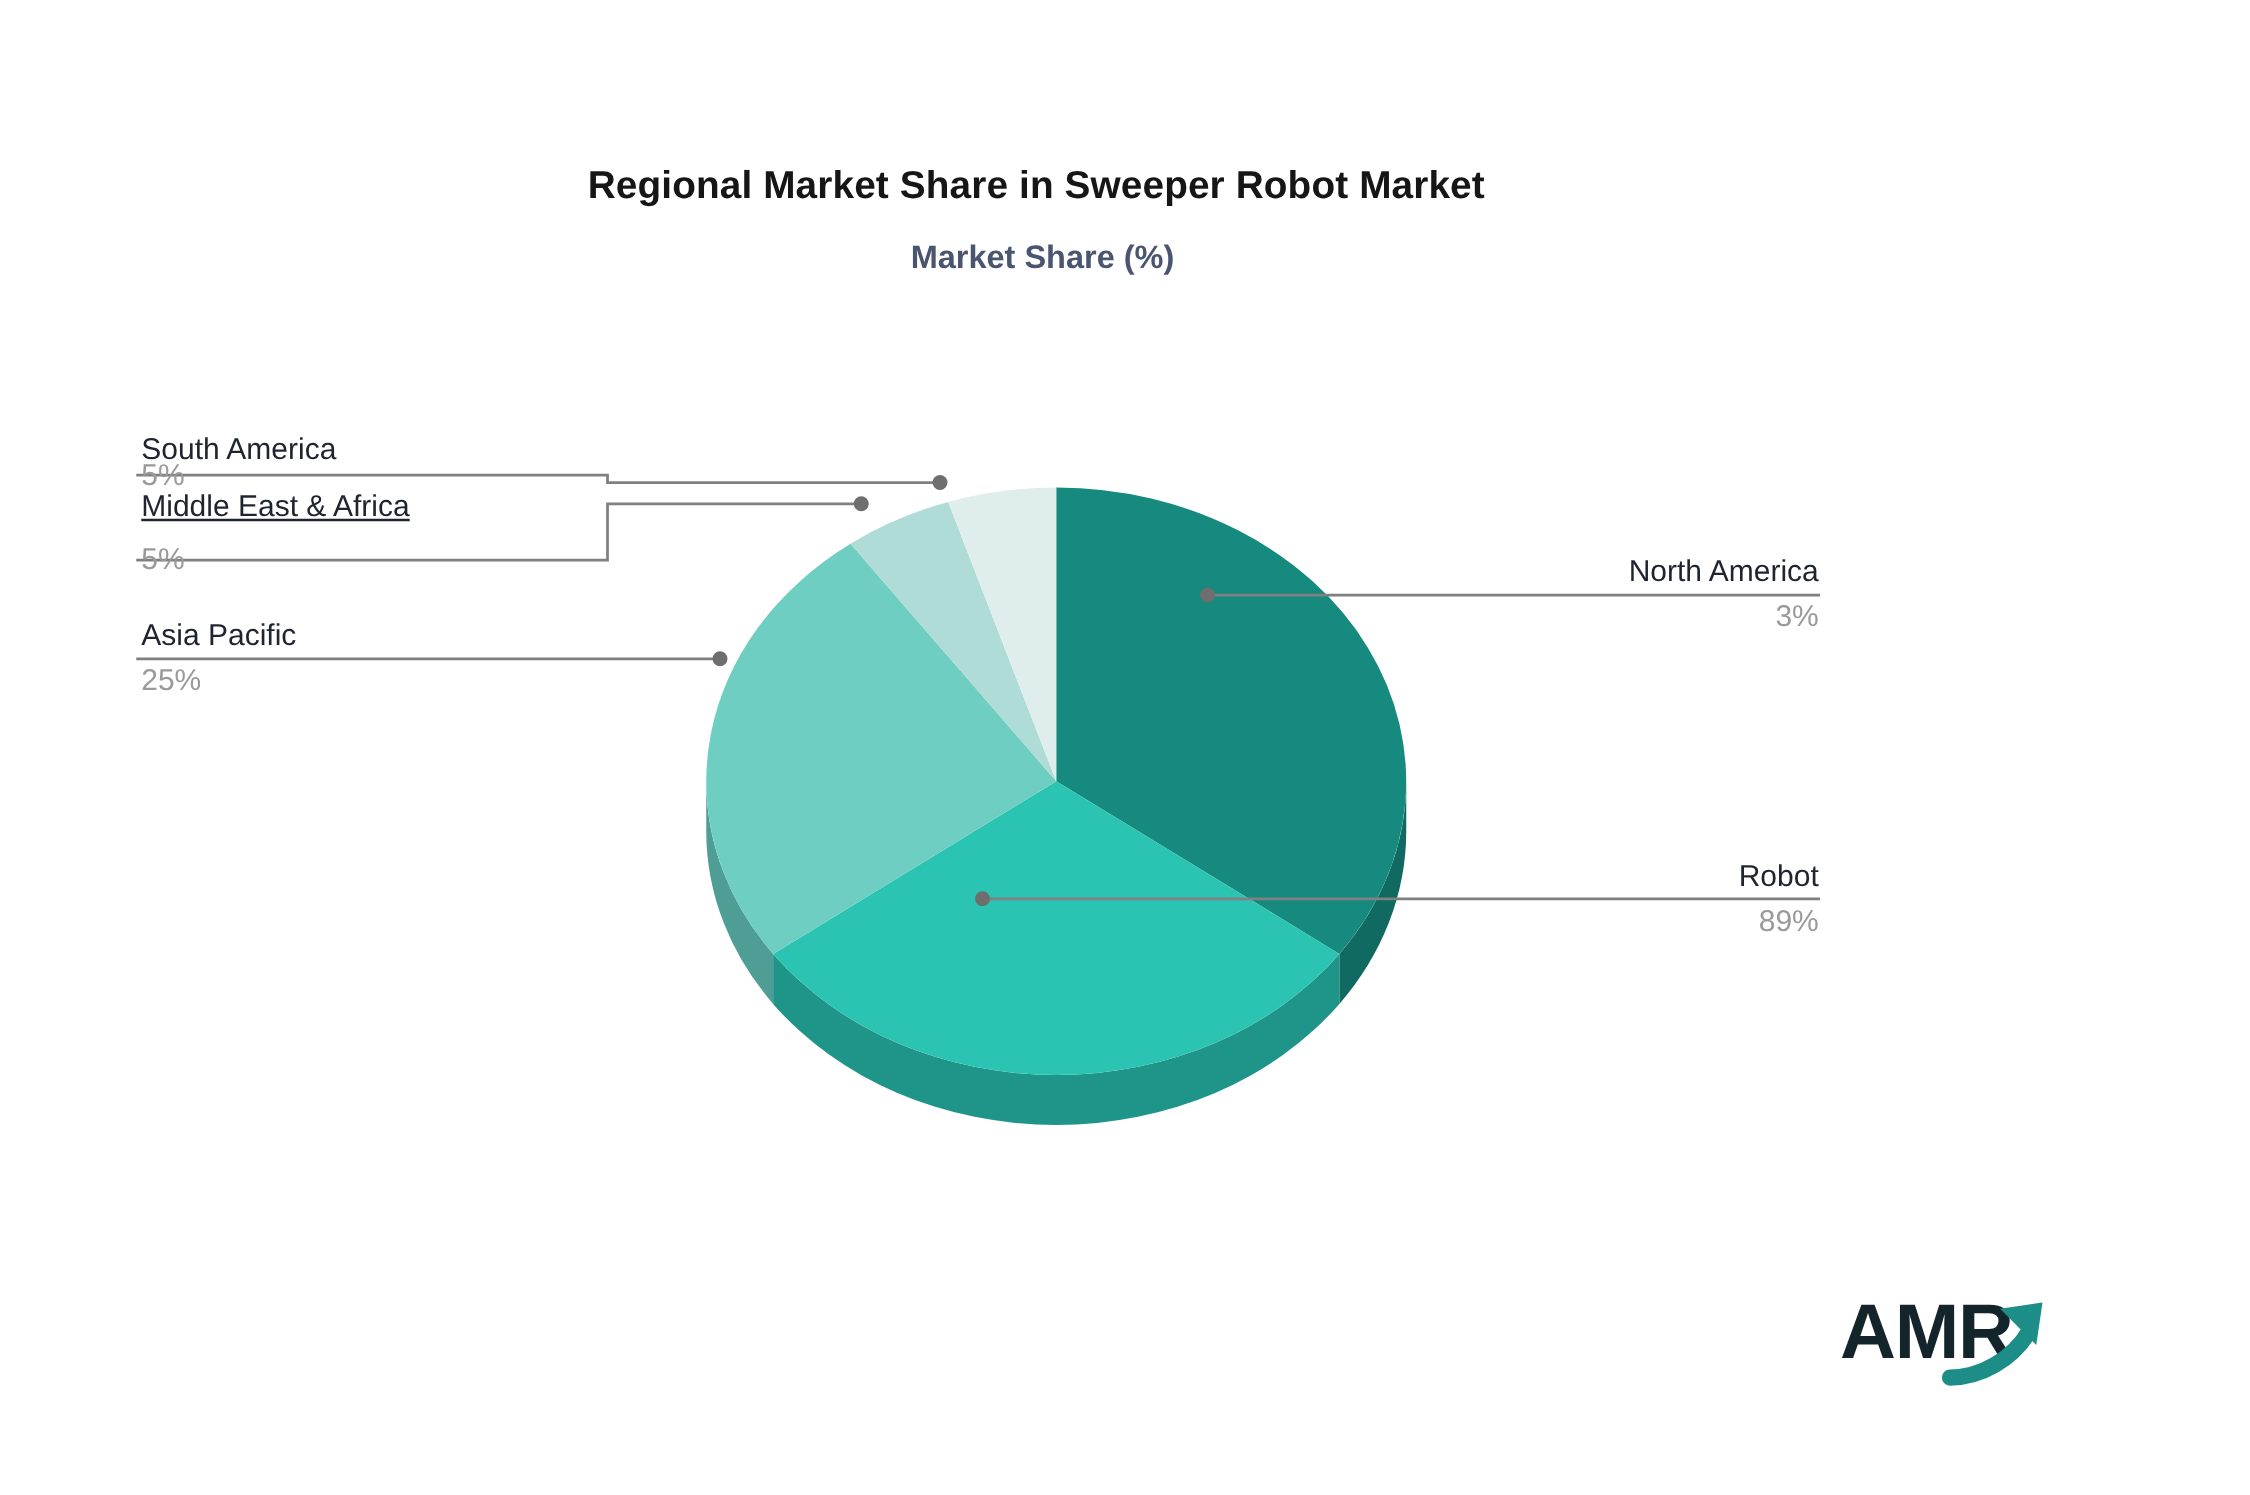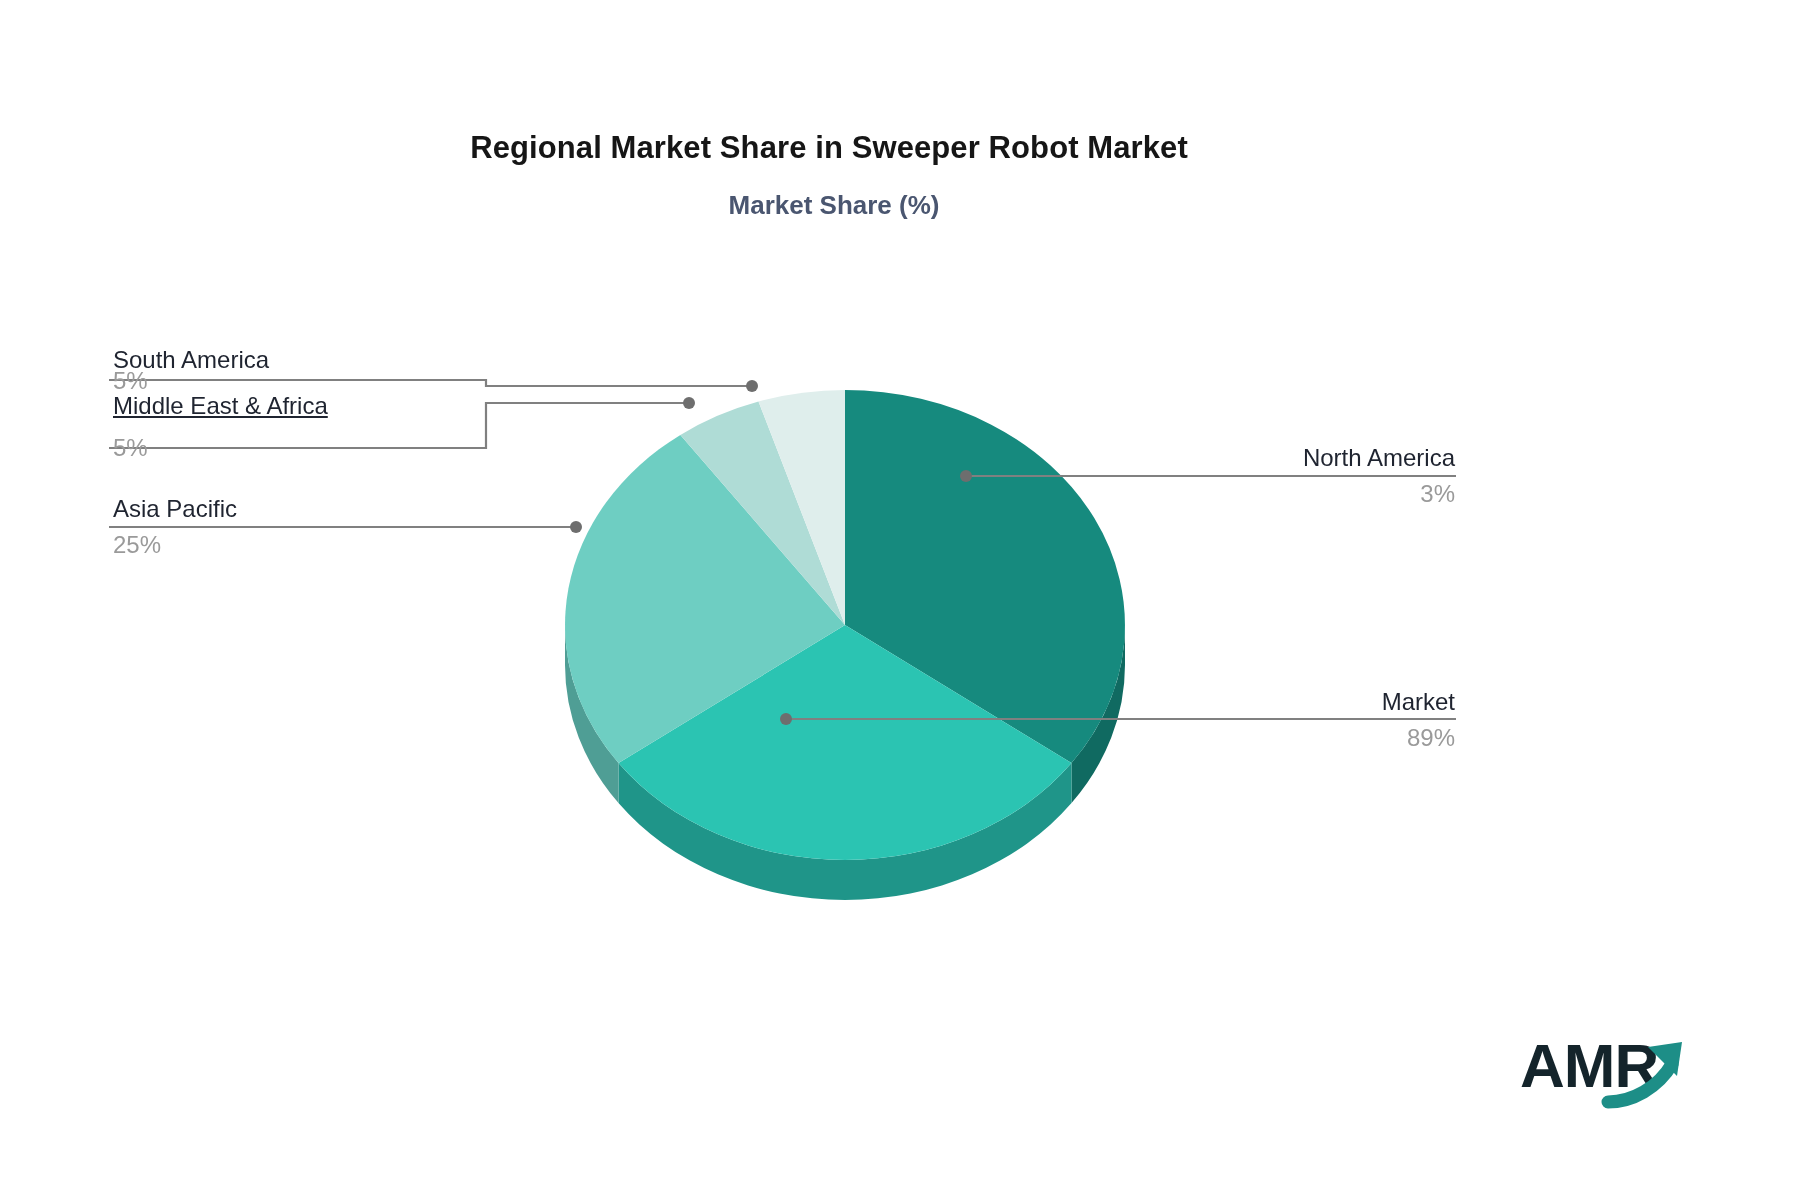--- a/index.html
+++ b/index.html
@@ -58,21 +58,20 @@
     color: #9a9a9a;
     white-space: nowrap;
   }
   .lbl.right, .val.right { text-align: left; }
   .logo-wrap {
     position: absolute;
     left: 1472px;
     top: 1030px;
     width: 190px;
     height: 80px;
-    margin-left: 48px;
   }
   .logo-text {
     position: absolute;
     left: 0;
     top: 0;
     font-size: 62px;
     font-weight: bold;
     color: #14242b;
     letter-spacing: -1px;
     font-family: "Liberation Sans", sans-serif;
@@ -131,21 +130,21 @@
 
   <div class="lbl" style="left:113px; top:392px;text-decoration:underline;">Middle East &amp; Africa</div>
   <div class="val" style="left:113px; top:434px;">5%</div>
 
   <div class="lbl" style="left:113px; top:495px;">Asia Pacific</div>
   <div class="val" style="left:113px; top:531px;">25%</div>
 
   <div class="lbl right" style="right:345px; top:444px;">North America</div>
   <div class="val right" style="right:345px; top:480px;">3%</div>
 
-  <div class="lbl right" style="right:345px; top:688px;">Market</div>
+  <div class="lbl right" style="right:345px; top:688px;">Robot</div>
   <div class="val right" style="right:345px; top:724px;">89%</div>
 
   <div class="logo-wrap">
     <div class="logo-text">AMR</div>
     <svg width="190" height="80" style="position:absolute;left:0;top:0;" aria-hidden="true">
       <path d="M 88 72 C 112 72 138 58 152 34" stroke="#1d8e87" stroke-width="13" fill="none" stroke-linecap="round"></path>
       <path d="M 128 17 L 162 12 L 157 46 Z" fill="#1d8e87"></path>
     </svg>
   </div>
 

